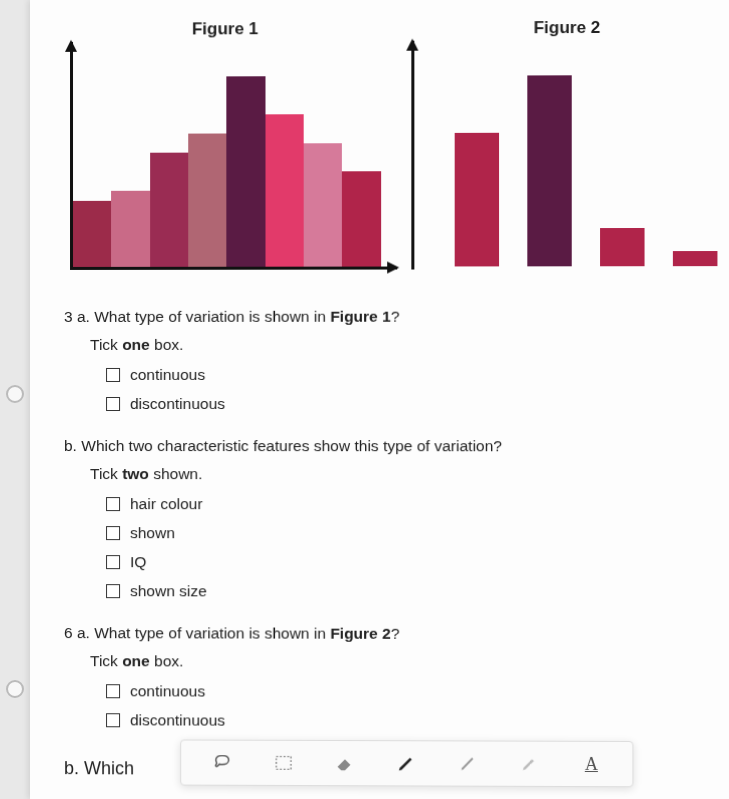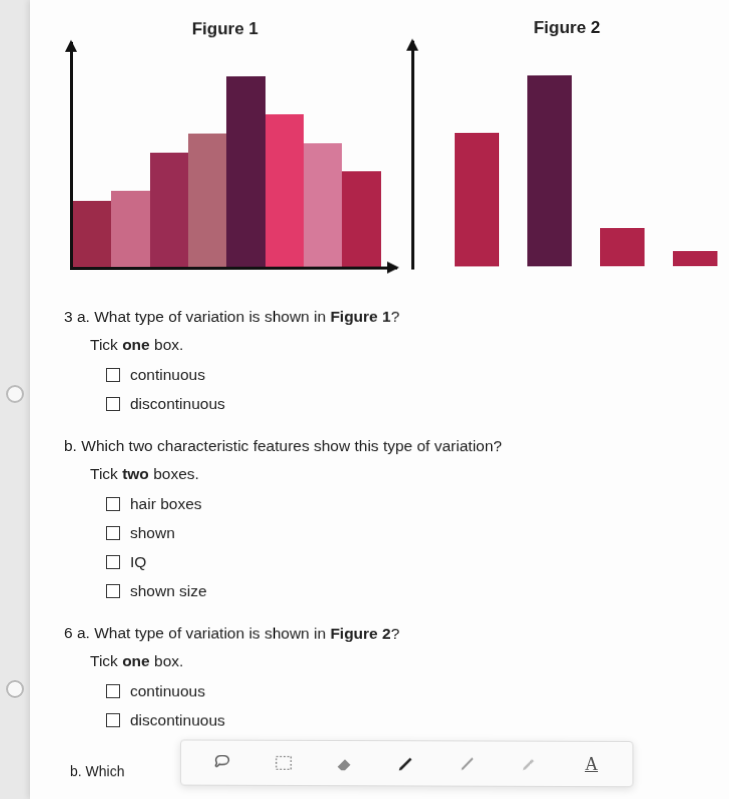--- a/index.html
+++ b/index.html
@@ -138,23 +138,23 @@
   }
   .tool {
     width: 44px; height: 36px;
     display: flex; align-items: center; justify-content: center;
     color: #555;
     border-radius: 4px;
   }
   .tool svg { width: 22px; height: 22px; }
   .partial-b {
     position: absolute;
-    left: 40px;
+    left: 34px;
     bottom: 20px;
-    font-size: 14px;
+    font-size: 18px;
   }
 </style>
 </head>
 <body>
 
 <div class="side-ring ring1"></div>
 <div class="side-ring ring2"></div>
 
 <div class="corner-g">G</div>
 
@@ -213,26 +213,26 @@
           </div>
         </div>
     </div>
 
     <div class="q">
       <div class="stem">
         <span>b.</span>
         <span>Which two characteristic features show this type of variation?</span>
       </div>
       <div class="instr">
-        <span>Tick </span><b>two</b><span> boxes.</span>
+        <span>Tick </span><b>two</b><span> shown.</span>
       </div>
       <div class="opts" id="opts6b">
           <div class="opt">
             <div class="cb"></div>
-            <span>hair boxes</span>
+            <span>hair colour</span>
           </div>
           <div class="opt">
             <div class="cb"></div>
             <span>shown</span>
           </div>
           <div class="opt">
             <div class="cb"></div>
             <span>IQ</span>
           </div>
           <div class="opt">

